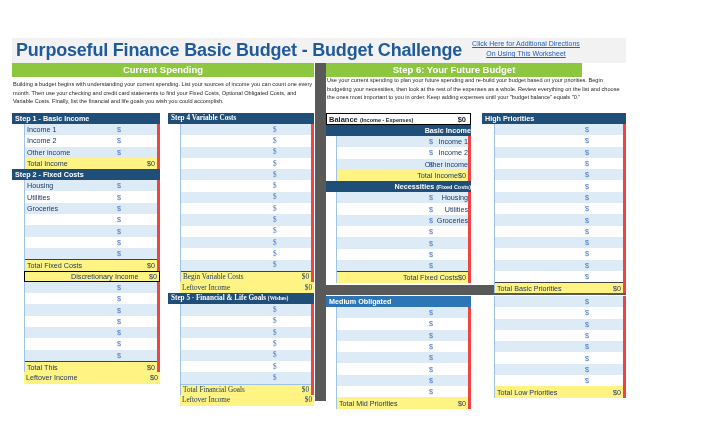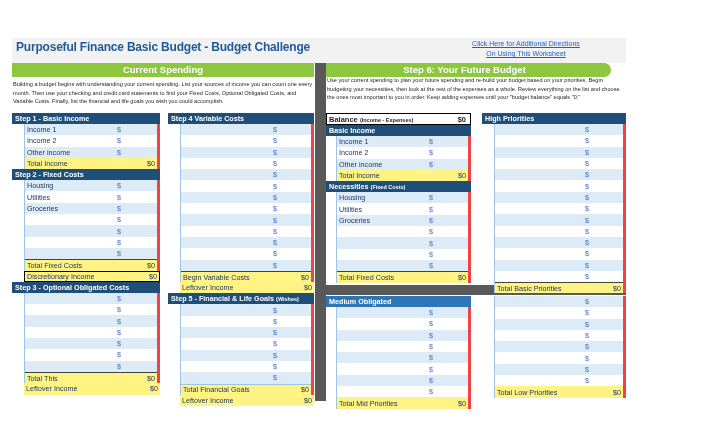--- a/index.html
+++ b/index.html
@@ -1,56 +1,56 @@
 <!DOCTYPE html>
 <html><head>
 <meta charset="utf-8">
 <style>
   * { box-sizing: border-box; margin: 0; padding: 0; }
   html, body { width: 728px; height: 442px; background: #ffffff; overflow: hidden; }
   body { font-family: "Liberation Sans", sans-serif; position: relative; color: #1f3864; }
   .abs { position: absolute; }
   .titlebar { left: 12px; top: 38px; width: 614px; height: 25px; background: #f2f2f2; }
-  .title { left: 16px; top: 40px; font-size: 12px; font-weight: bold; color: #1f5a9a; white-space: nowrap; letter-spacing: -0.2px; }
+  .title { left: 16px; top: 40px; font-size: 18px; font-weight: bold; color: #1f5a9a; white-space: nowrap; letter-spacing: -0.2px; }
   .link { left: 456px; top: 39px; width: 140px; text-align: center; font-size: 7px; line-height: 10px; color: #1f5fc4; text-decoration: underline; cursor: pointer; }
   .greenband { top: 63px; height: 14px; background: #8dc63f; color: #ffffff; font-weight: bold; font-size: 9.5px; text-align: center; line-height: 14px; }
   .divider-v { left: 315px; top: 63px; width: 11px; height: 338px; background: #595959; }
   .divider-h { left: 326px; top: 285px; width: 300px; height: 10px; background: #595959; }
   .intro { font-size: 5.6px; line-height: 8.6px; color: #1f1f1f; }
   .hdr { height: 11px; background: #1f4e79; color: #fff; font-weight: bold; font-size: 7.2px; line-height: 11px; padding-left: 3px; white-space: nowrap; }
   .hdr small { font-size: 5.5px; }
   .hdr.med { background: #2e75b6; }
   .tbl { border-left: 1px solid #9dc3e6; border-right: 3px solid #ef4444; }
   .row { height: 11.3px; display: flex; align-items: center; font-size: 7.2px; position: relative; }
   .row:nth-child(odd) { background: #ddebf7; }
   .row:nth-child(even) { background: #ffffff; }
   .row .lbl { padding-left: 2px; flex: 1; color: #1f3864; white-space: nowrap; }
   .row .cur { position: absolute; color: #4472c4; font-size: 7.2px; }
   .tot { height: 11.3px; background: #fff383; display: flex; align-items: center; font-size: 7.2px; color: #1f3864; border-top: 1.5px solid #404040; }
   .tot.plain { border-top: none; }
-  .tot.boxed { border: 1.5px solid #000; }
+  .tot.boxed { border: 1.5px solid #000; padding-left: 44px; }
   .tot .lbl { padding-left: 2px; flex: 1; white-space: nowrap; }
   .tot .val { padding-right: 2px; color: #1f3864; }
   .balance { left: 326px; top: 113px; width: 145px; height: 12px; border: 1.5px solid #000; background: #fff; display: flex; align-items: center; font-size: 7.5px; font-weight: bold; color: #1f1f1f; }
   .balance .lbl { padding-left: 2px; flex: 1; }
   .balance .lbl small { font-size: 5.5px; }
   .balance .val { padding-right: 4px; }
 </style>
 </head>
 <body>
 
 <div class="abs titlebar"></div>
 <div class="abs title">Purposeful Finance Basic Budget - Budget Challenge</div>
 <div class="abs link">
   <div>Click Here for Additional Directions</div>
   <div>On Using This Worksheet</div>
 </div>
 
 <div class="abs greenband" style="left:12px;width:302px;">Current Spending</div>
-<div class="abs greenband" style="left:318px;width:293px;border-radius:7px;">Step 6: Your Future Budget</div>
+<div class="abs greenband" style="left:326px;width:256px;">Step 6: Your Future Budget</div>
 <div class="abs divider-v"></div>
 <div class="abs divider-h"></div>
 
 <div class="abs intro" style="left:13px;top:80px;width:302px;">Building a budget begins with understanding your current spending. List your sources of income you can count one every month. Then use your checking and credit card statements to find your Fixed Costs, Optional Obligated Costs, and Variable Costs. Finally, list the financial and life goals you wish you could accomplish.</div>
 <div class="abs intro" style="left:327px;top:76px;width:298px;">Use your current spending to plan your future spending and re-build your budget based on your priorities. Begin budgeting your necessities, then look at the rest of the expenses as a whole. Review everything on the list and choose the ones most important to you in order. Keep adding expenses until your "budget balance" equals "0."</div>
 
 <div class="abs" style="left:12px;top:113px;width:148px;">
   <div class="hdr">Step 1 - Basic Income</div>
   <div class="tbl" style="margin-left:12px;">
     <div class="row">
@@ -102,21 +102,20 @@
       </div>
     <div class="tot">
         <span class="lbl">Total Fixed Costs</span>
         <span class="val">$0</span>
       </div>
   </div>
   <div class="tot boxed" style="margin-left:12px;">
       <span class="lbl">Discretionary Income</span>
       <span class="val">$0</span>
     </div>
-  <div class="hdr">Step 3 - Optional Obligated Costs</div>
   <div class="tbl" style="margin-left:12px;">
     <div class="row">
         <span class="lbl"></span>
         <span class="cur" style="left:92px">$</span>
       </div>
     <div class="row">
         <span class="lbl"></span>
         <span class="cur" style="left:92px">$</span>
       </div>
     <div class="row">
@@ -143,21 +142,21 @@
         <span class="lbl">Total This</span>
         <span class="val">$0</span>
       </div>
   </div>
   <div class="tot plain" style="margin-left:12px;">
       <span class="lbl">Leftover Income</span>
       <span class="val">$0</span>
     </div>
 </div>
 
-<div class="abs" style="left:168px;top:113px;width:146px;">
+<div class="abs" style="left:168px;top:113px;width:146px;font-family:Liberation Serif, serif;">
   <div class="hdr">Step 4 Variable Costs</div>
   <div class="tbl" style="margin-left:12px;">
     <div class="row">
         <span class="cur" style="left:92px">$</span>
       </div>
     <div class="row">
         <span class="cur" style="left:92px">$</span>
       </div>
     <div class="row">
         <span class="cur" style="left:92px">$</span>
@@ -232,21 +231,21 @@
   <div class="tot plain" style="margin-left:12px;">
       <span class="lbl">Leftover Income</span>
       <span class="val">$0</span>
     </div>
 </div>
 
 <div class="abs balance">
   <span class="lbl"><span>Balance</span> <small>(Income - Expenses)</small></span>
   <span class="val">$0</span>
 </div>
-<div class="abs" style="left:326px;top:125px;width:145px;">
+<div class="abs" style="left:326px;top:125px;width:145px;text-align:right;">
   <div class="hdr">Basic Income</div>
   <div class="tbl" style="margin-left:10px;">
     <div class="row">
         <span class="lbl">Income 1</span>
         <span class="cur" style="left:92px">$</span>
       </div>
     <div class="row">
         <span class="lbl">Income 2</span>
         <span class="cur" style="left:92px">$</span>
       </div>

